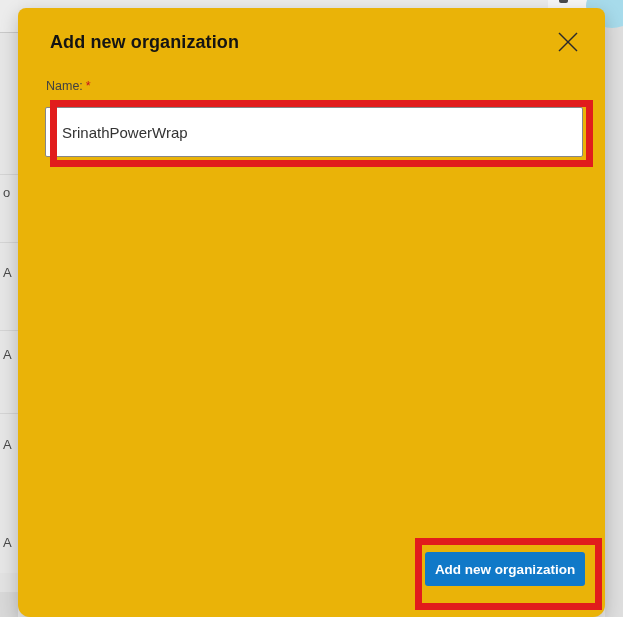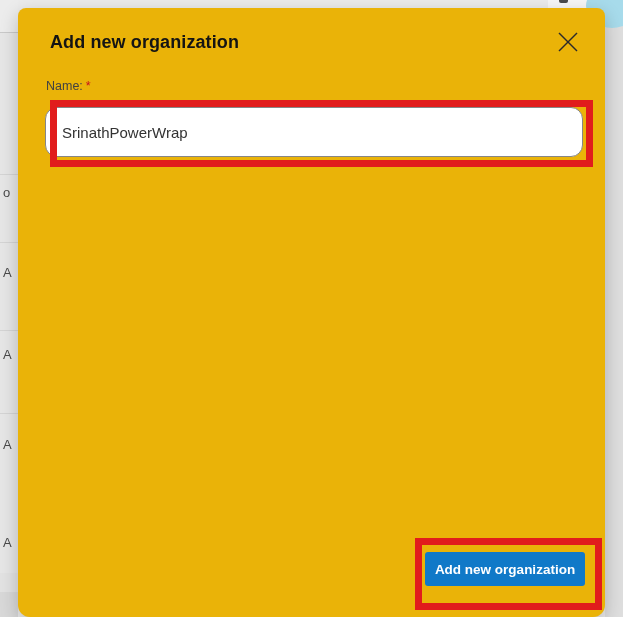--- a/index.html
+++ b/index.html
@@ -29,21 +29,21 @@
            box-shadow: 0 6px 18px rgba(0,0,0,0.22); }
 
   .modal-title { position: absolute; left: 32px; top: 24px; font-size: 18px; font-weight: 600; color: #141414; letter-spacing: 0.1px; }
 
   .close-btn { position: absolute; left: 537px; top: 21px; width: 26px; height: 26px; background: transparent; border: none; cursor: pointer; padding: 0; }
 
   .field-label { position: absolute; left: 28px; top: 71px; font-size: 12.5px; color: #424242; }
   .req-star { color: #c50f1f; margin-left: 3px; }
 
   .name-input { position: absolute; left: 27px; top: 99px; width: 538px; height: 50px;
-                border: 1.4px solid #868686; border-radius: 12px; background: #fff;
+                border: 1.4px solid #868686; border-radius: 2px; background: #fff;
                 padding: 0 16px; font-family: "Liberation Sans", sans-serif;
                 font-size: 15px; color: #333333; outline: none; }
 
   
   .hl { position: absolute; border: 7px solid #e11c1c; background: transparent; pointer-events: none; }
   .hl-input  { left: 32px;  top: 92px;  width: 543px; height: 67px; }
   .hl-button { left: 397px; top: 530px; width: 187px; height: 72px; }
 
   .primary-btn { position: absolute; left: 407px; top: 544px; width: 160px; height: 34px;
                  background: #1079c8; color: #ffffff; border: none; border-radius: 3px;

